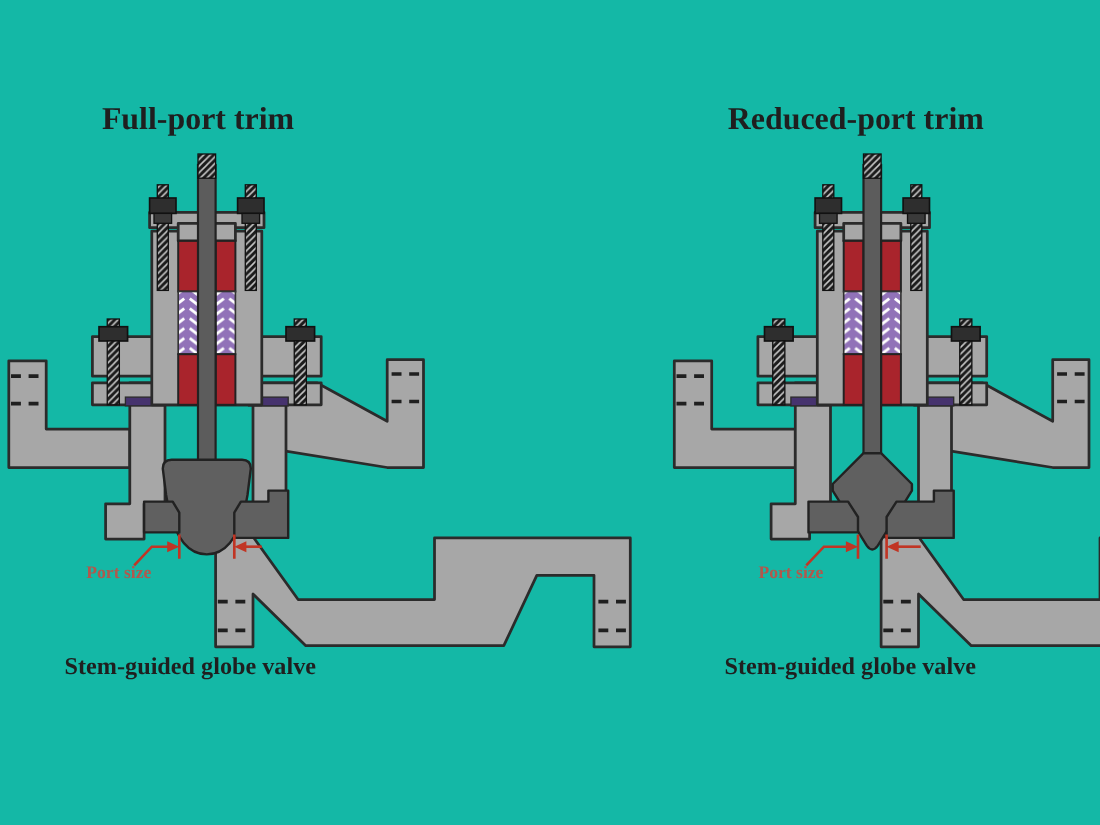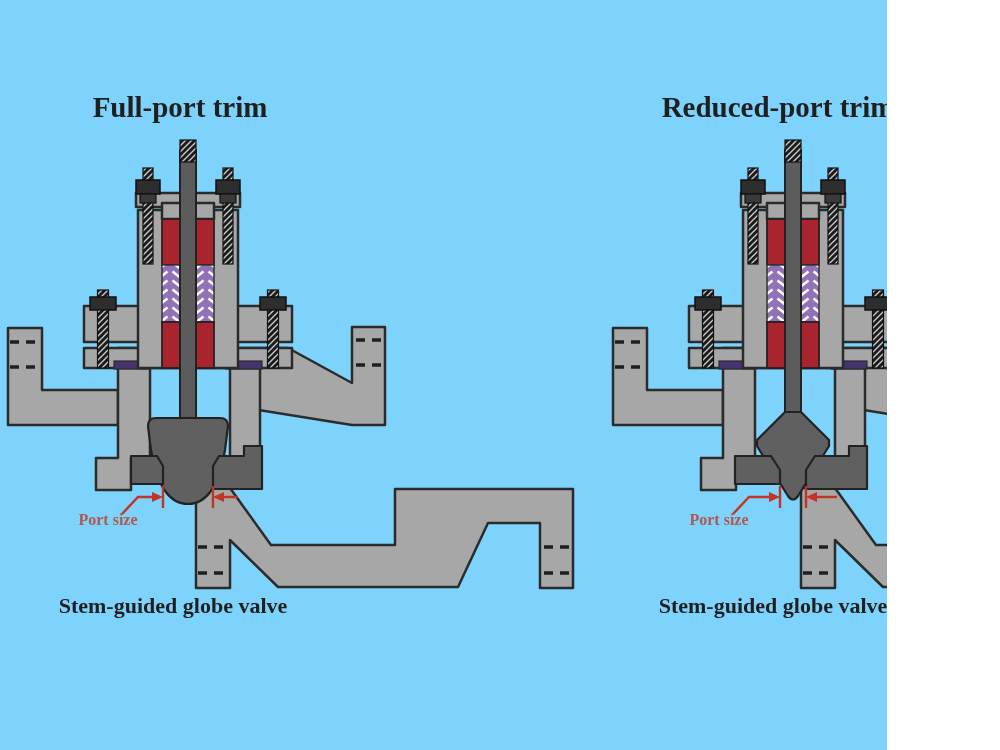--- a/index.html
+++ b/index.html
@@ -1,16 +1,16 @@
 <!DOCTYPE html>
 <html><head>
 <meta charset="utf-8">
 <style>
   html,body{margin:0;padding:0;background:#ffffff;}
-  .stage{width:887px;height:750px;position:relative;background:#7dd3fc;overflow:hidden;}
+  .stage{width:1000px;height:750px;position:relative;background:#14b8a6;overflow:hidden;}
   svg{display:block;}
   text{font-family:"Liberation Serif","DejaVu Serif",serif;}
   .title-text{font-size:29px;font-weight:bold;fill:#1f1f1f;}
   .caption-text{font-size:22px;font-weight:bold;fill:#1f1f1f;}
   .port-label{font-size:16px;font-weight:bold;fill:#b2584c;}
   .body-metal{fill:#a7a7a7;stroke:#2b2b2b;stroke-width:2.5;stroke-linejoin:round;}
   .dark-metal{fill:#606060;stroke:#222222;stroke-width:2.2;stroke-linejoin:round;}
   .stem-metal{fill:#5c5c5c;stroke:#222222;stroke-width:2;}
   .nut{fill:#2e2e2e;stroke:#111111;stroke-width:1.5;}
   .collar{fill:#3a3a3a;stroke:#111111;stroke-width:1.2;}

